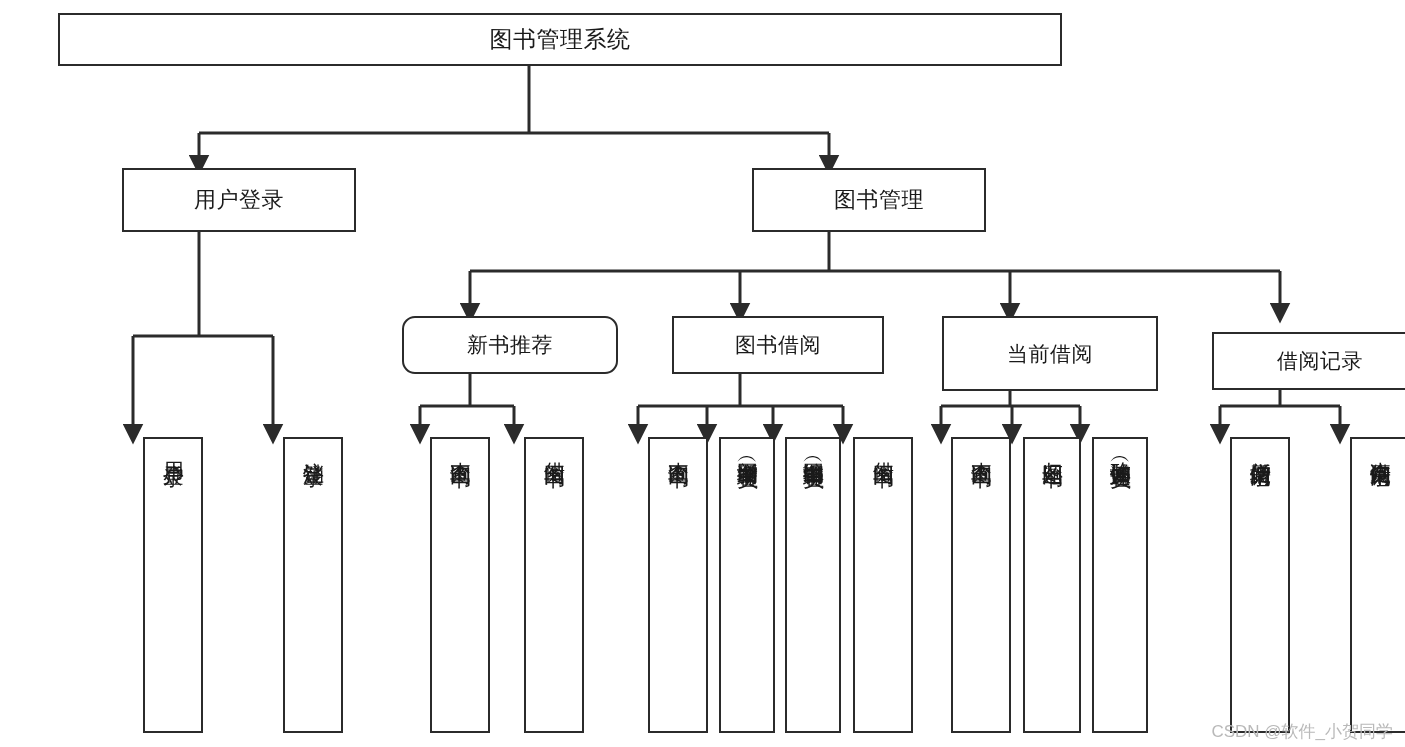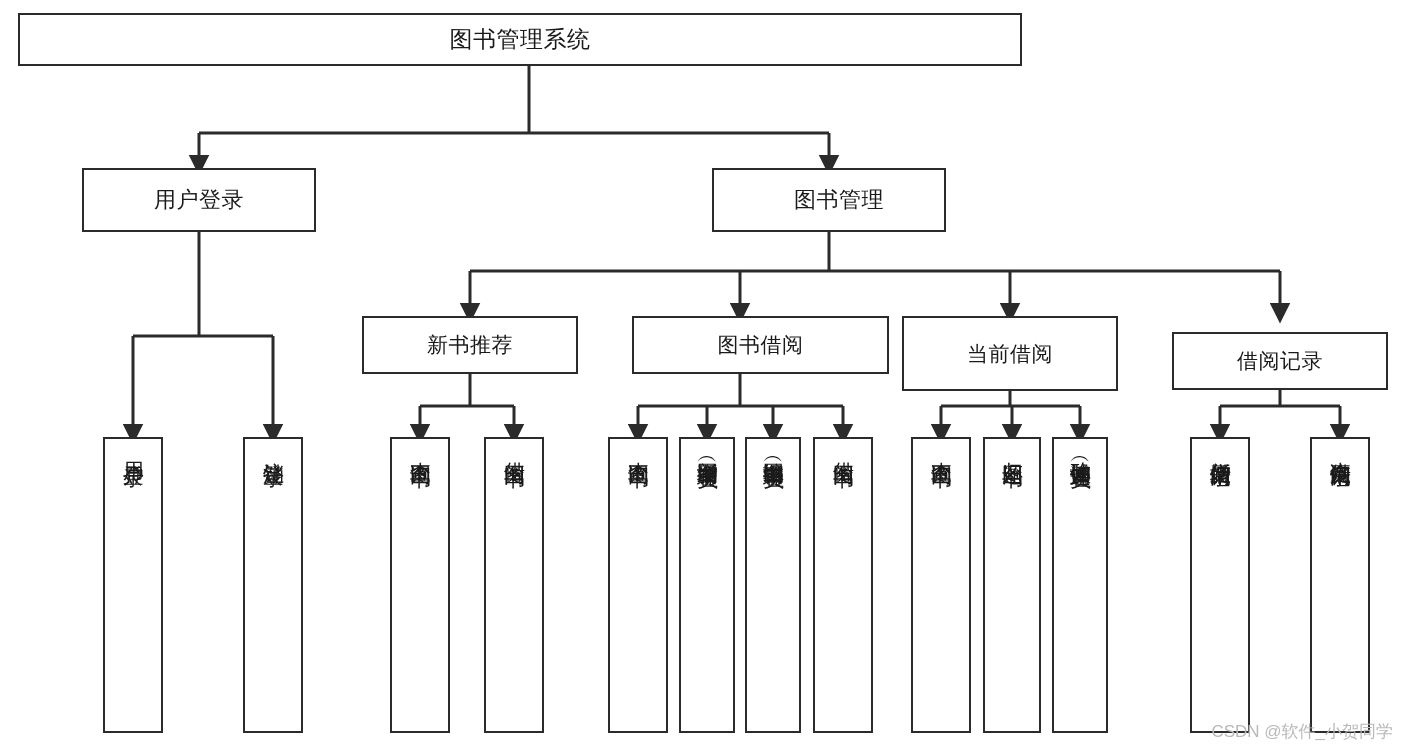--- a/index.html
+++ b/index.html
@@ -23,20 +23,21 @@
   }
   .node-box {
     position: absolute;
     box-sizing: border-box;
     border: 2px solid #2b2b2b;
     background: #ffffff;
     display: flex;
     align-items: center;
     justify-content: center;
     color: #1a1a1a;
+    margin-left: 40px;
   }
   .node-label-h {
     font-size: 22px;
     line-height: 1.1;
     letter-spacing: 0.5px;
     white-space: nowrap;
   }
   .node-box.root .node-label-h { font-size: 23px; }
   .node-box.level2 .node-label-h { font-size: 22px; }
   .node-box.level3 .node-label-h { font-size: 21px; }
@@ -115,24 +116,24 @@
 <div id="nodes-layer">
     <div class="node-box root" style="left: 18px; top: 13px; width: 1004px; height: 53px;">
       <span class="node-label-h">图书管理系统</span>
     </div>
     <div class="node-box level2" style="left: 82px; top: 168px; width: 234px; height: 64px;">
       <span class="node-label-h">用户登录</span>
     </div>
     <div class="node-box level2" style="left: 712px; top: 168px; width: 234px; height: 64px; padding-left: 20px;">
       <span class="node-label-h">图书管理</span>
     </div>
-    <div class="node-box level3" style="left: 362px; top: 316px; width: 216px; height: 58px;">
+    <div class="node-box level3" style="left: 362px; top: 316px; width: 216px; height: 58px; border-radius: 13px;">
       <span class="node-label-h">新书推荐</span>
     </div>
-    <div class="node-box level3" style="left: 632px; top: 316px; width: 257px; height: 58px;">
+    <div class="node-box level3" style="left: 632px; top: 316px; width: 212px; height: 58px;">
       <span class="node-label-h">图书借阅</span>
     </div>
     <div class="node-box level3" style="left: 902px; top: 316px; width: 216px; height: 75px;">
       <span class="node-label-h">当前借阅</span>
     </div>
     <div class="node-box level3" style="left: 1172px; top: 332px; width: 216px; height: 58px;">
       <span class="node-label-h">借阅记录</span>
     </div>
     <div class="node-box leaf" style="left: 103px; top: 437px; width: 60px; height: 296px;">
       <span class="node-label-v">用户登录</span>

